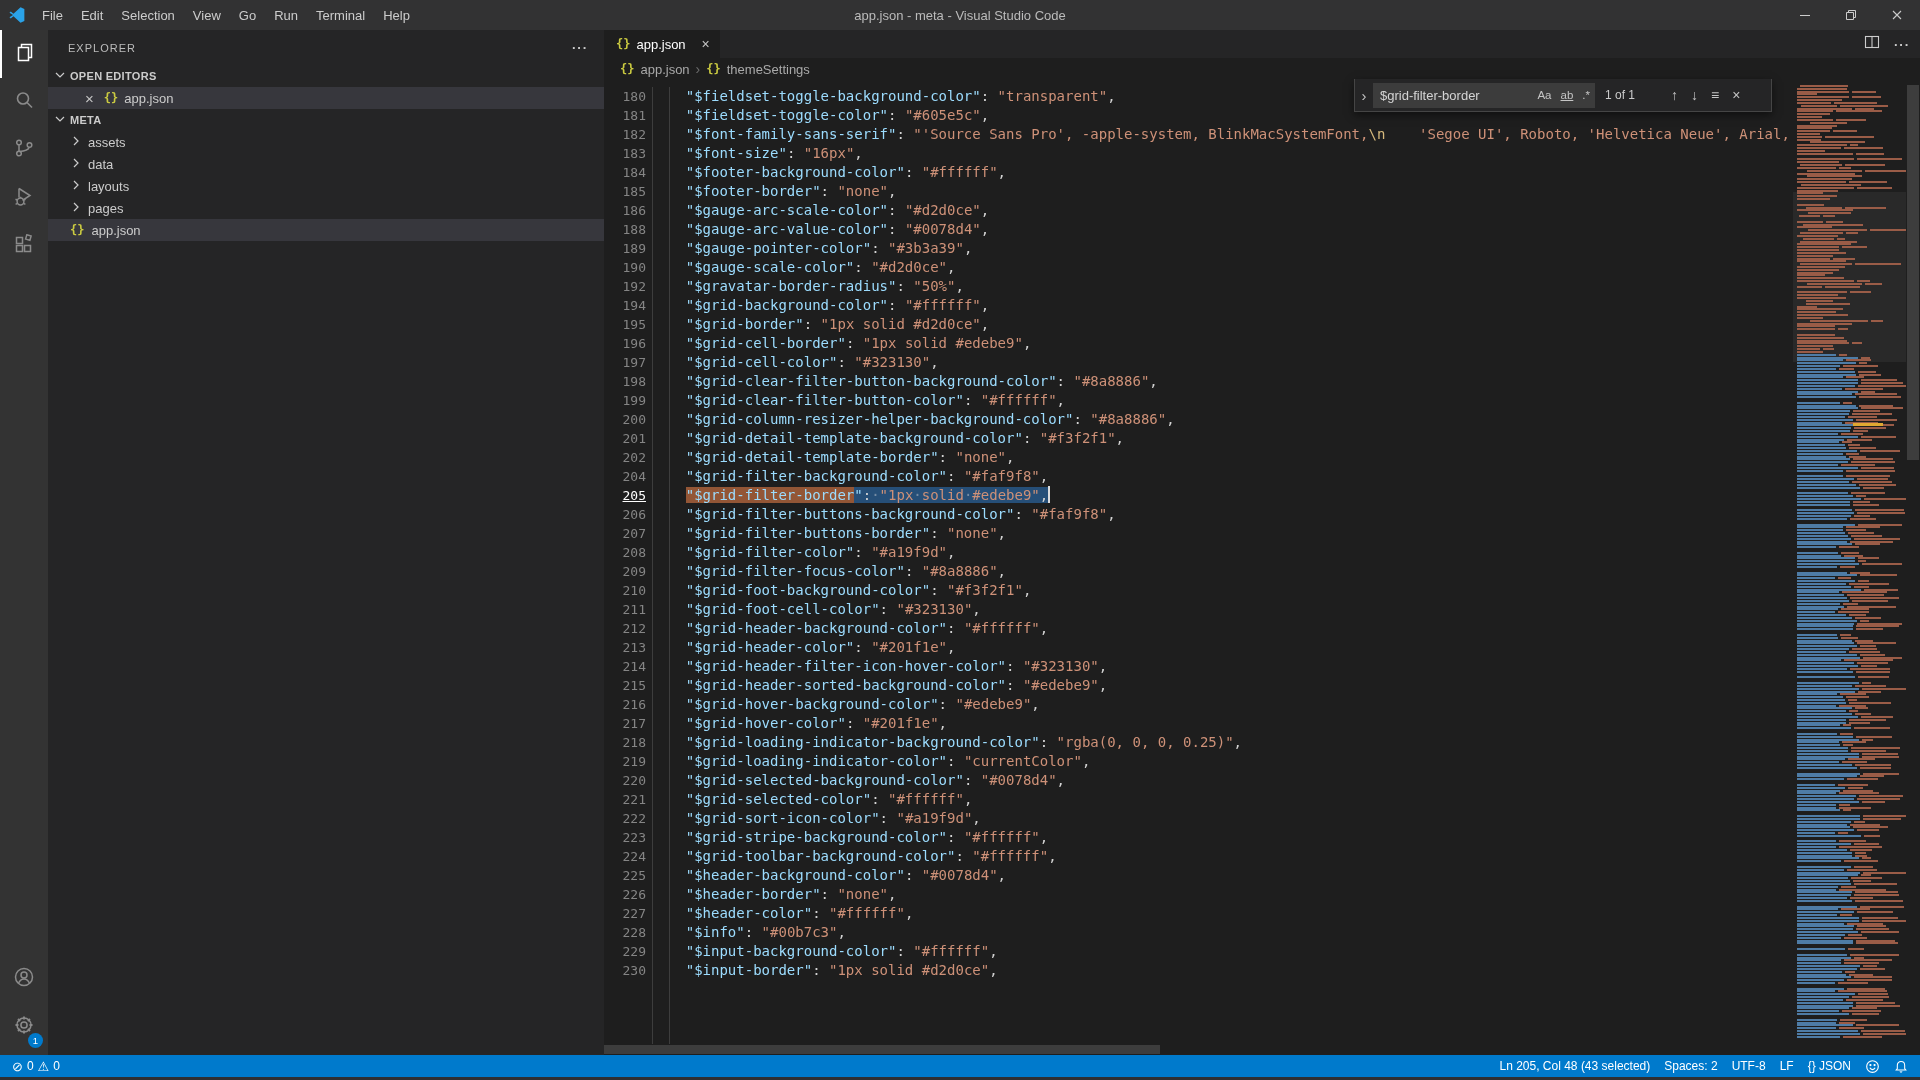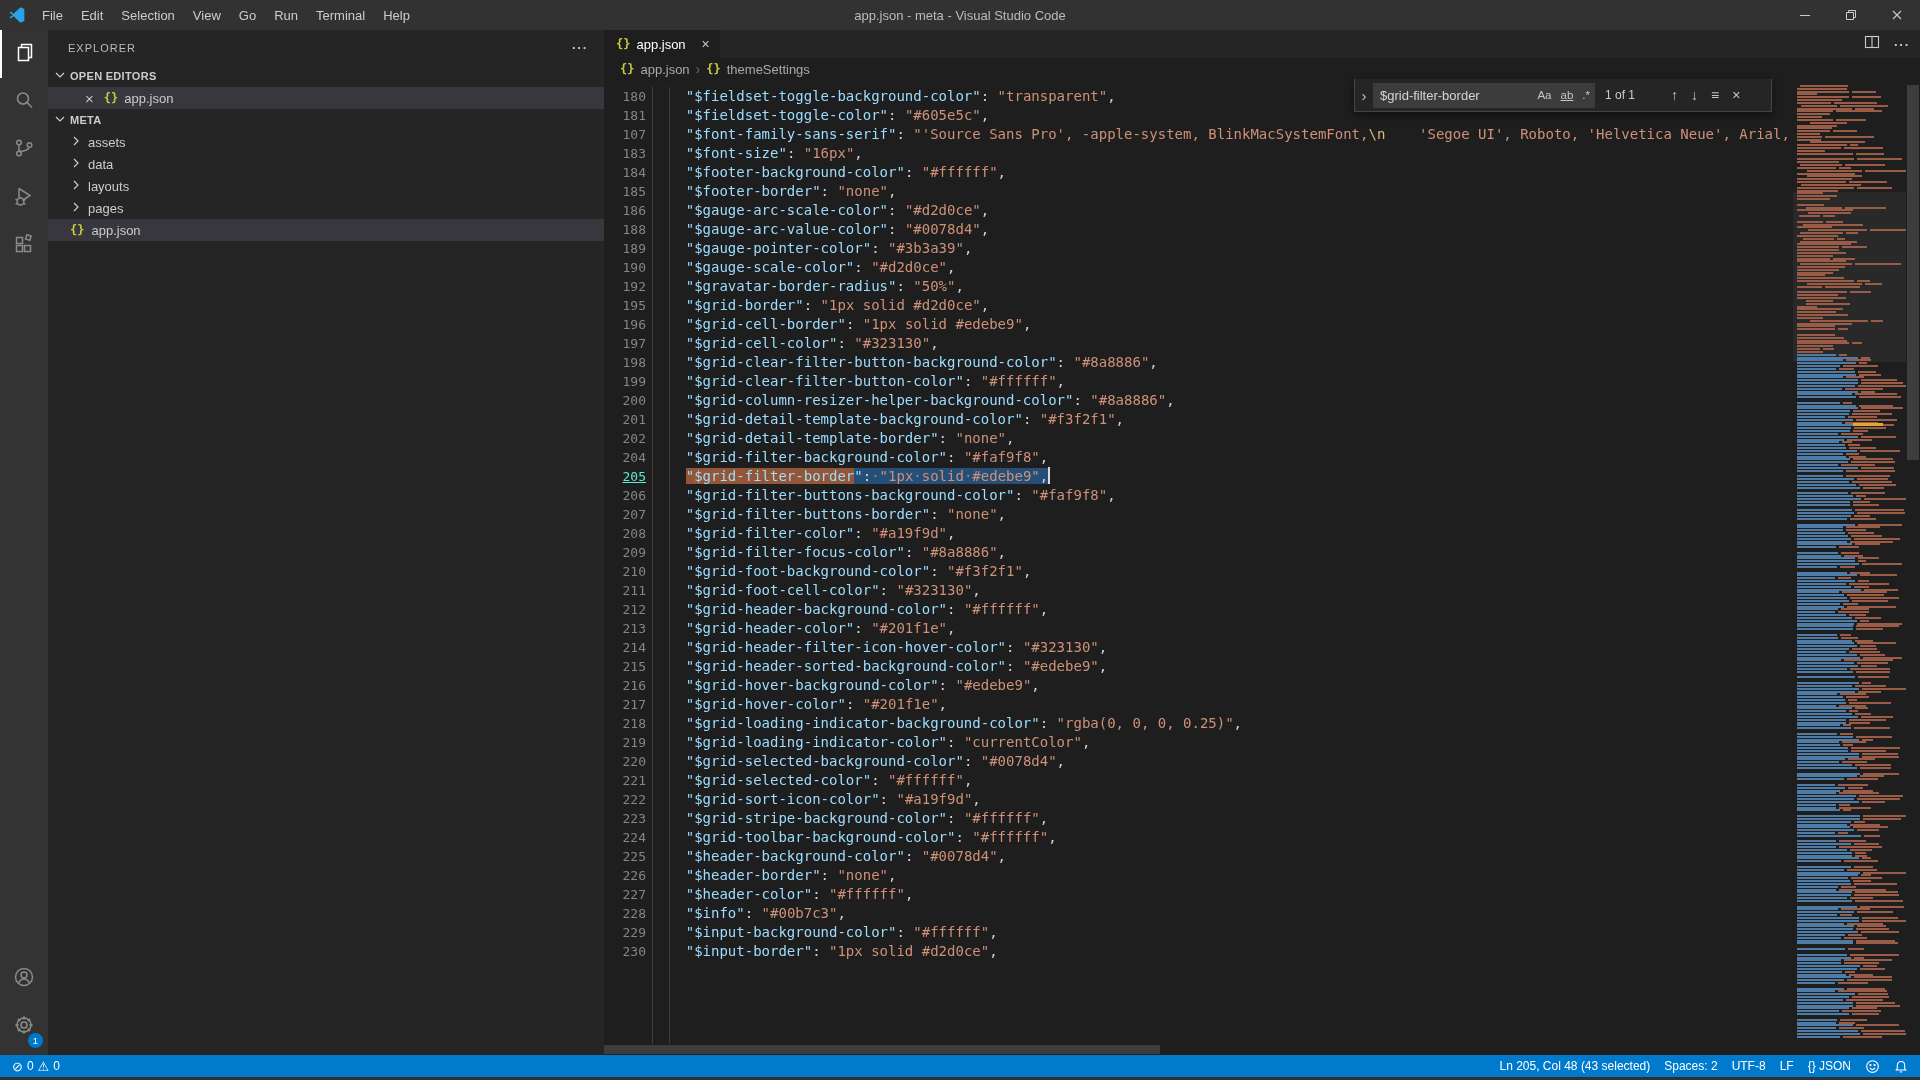--- a/index.html
+++ b/index.html
@@ -50,21 +50,21 @@
   .tab .close-x { margin-left:10px; font-size:14px; }
   .editor-actions { position:absolute; right:10px; top:0; height:28px; display:flex; align-items:center; gap:14px; color:#cccccc; }
   .more-dots { font-weight:bold; letter-spacing:1px; font-size:13px; color:#cccccc; }
   .breadcrumbs { height:22px; display:flex; align-items:center; padding-left:16px; gap:6px; font-size:13px; color:#a9a9a9; }
   .bc-sep { color:#6d6d6d; font-size:14px; }
 
   .code { position:absolute; top:50px; left:0; width:1189px; height:964px; overflow:hidden; padding-top:7px; }
   .guide { position:absolute; top:7px; bottom:0; width:1px; background:#3d3d3d; }
   .code-row { display:flex; height:19px; line-height:19px; font-family:"DejaVu Sans Mono",monospace; font-size:14px; position:relative; }
   .gutter { width:42px; flex:none; text-align:right; color:#858585; font-size:13px; }
-  .gutter.active { color:#5eead4;text-decoration:underline; }
+  .gutter.active { color:#ffffff;text-decoration:underline; }
   .content { white-space:pre; margin-left:6px; color:#d4d4d4; }
   .k { color:#9cdcfe; } .s { color:#ce9178; } .p { color:#d4d4d4; } .e { color:#d7ba7d; }
   .sel { background:#264f78; }
   .match { background:#935636; }
   .ws { color:rgba(225,225,225,0.42); }
   .cursor { display:inline-block; width:0; height:17px; border-left:2px solid #dcdcdc; vertical-align:-3px; }
 
   
   .findwidget { position:absolute; top:49px; right:148px; width:418px; height:33px; background:#252526;
     border:1px solid #454545; border-top:none; box-shadow:0 3px 8px rgba(0,0,0,0.5); display:flex;
@@ -285,21 +285,21 @@
     <div class="guide" style="left:65px"></div>
   <div class="code-row">
         <span class="gutter">180</span>
         <span class="content">    <span class="k">"$fieldset-toggle-background-color"</span><span class="p">: </span><span class="s">"transparent"</span><span class="p">,</span></span>
       </div>
       <div class="code-row">
         <span class="gutter">181</span>
         <span class="content">    <span class="k">"$fieldset-toggle-color"</span><span class="p">: </span><span class="s">"#605e5c"</span><span class="p">,</span></span>
       </div>
       <div class="code-row">
-        <span class="gutter">107</span>
+        <span class="gutter">182</span>
         <span class="content">    <span class="k">"$font-family-sans-serif"</span><span class="p">: </span><span class="s">"'Source Sans Pro', -apple-system, BlinkMacSystemFont,</span><span class="e">\n</span><span class="s">    'Segoe UI', Roboto, 'Helvetica Neue', Arial, sans-serif</span></span>
       </div>
       <div class="code-row">
         <span class="gutter">183</span>
         <span class="content">    <span class="k">"$font-size"</span><span class="p">: </span><span class="s">"16px"</span><span class="p">,</span></span>
       </div>
       <div class="code-row">
         <span class="gutter">184</span>
         <span class="content">    <span class="k">"$footer-background-color"</span><span class="p">: </span><span class="s">"#ffffff"</span><span class="p">,</span></span>
       </div>
@@ -319,20 +319,24 @@
         <span class="gutter">189</span>
         <span class="content">    <span class="k">"$gauge-pointer-color"</span><span class="p">: </span><span class="s">"#3b3a39"</span><span class="p">,</span></span>
       </div>
       <div class="code-row">
         <span class="gutter">190</span>
         <span class="content">    <span class="k">"$gauge-scale-color"</span><span class="p">: </span><span class="s">"#d2d0ce"</span><span class="p">,</span></span>
       </div>
       <div class="code-row">
         <span class="gutter">192</span>
         <span class="content">    <span class="k">"$gravatar-border-radius"</span><span class="p">: </span><span class="s">"50%"</span><span class="p">,</span></span>
+      </div>
+      <div class="code-row">
+        <span class="gutter">194</span>
+        <span class="content">    <span class="k">"$grid-background-color"</span><span class="p">: </span><span class="s">"#ffffff"</span><span class="p">,</span></span>
       </div>
       <div class="code-row">
         <span class="gutter">195</span>
         <span class="content">    <span class="k">"$grid-border"</span><span class="p">: </span><span class="s">"1px solid #d2d0ce"</span><span class="p">,</span></span>
       </div>
       <div class="code-row">
         <span class="gutter">196</span>
         <span class="content">    <span class="k">"$grid-cell-border"</span><span class="p">: </span><span class="s">"1px solid #edebe9"</span><span class="p">,</span></span>
       </div>
       <div class="code-row">

